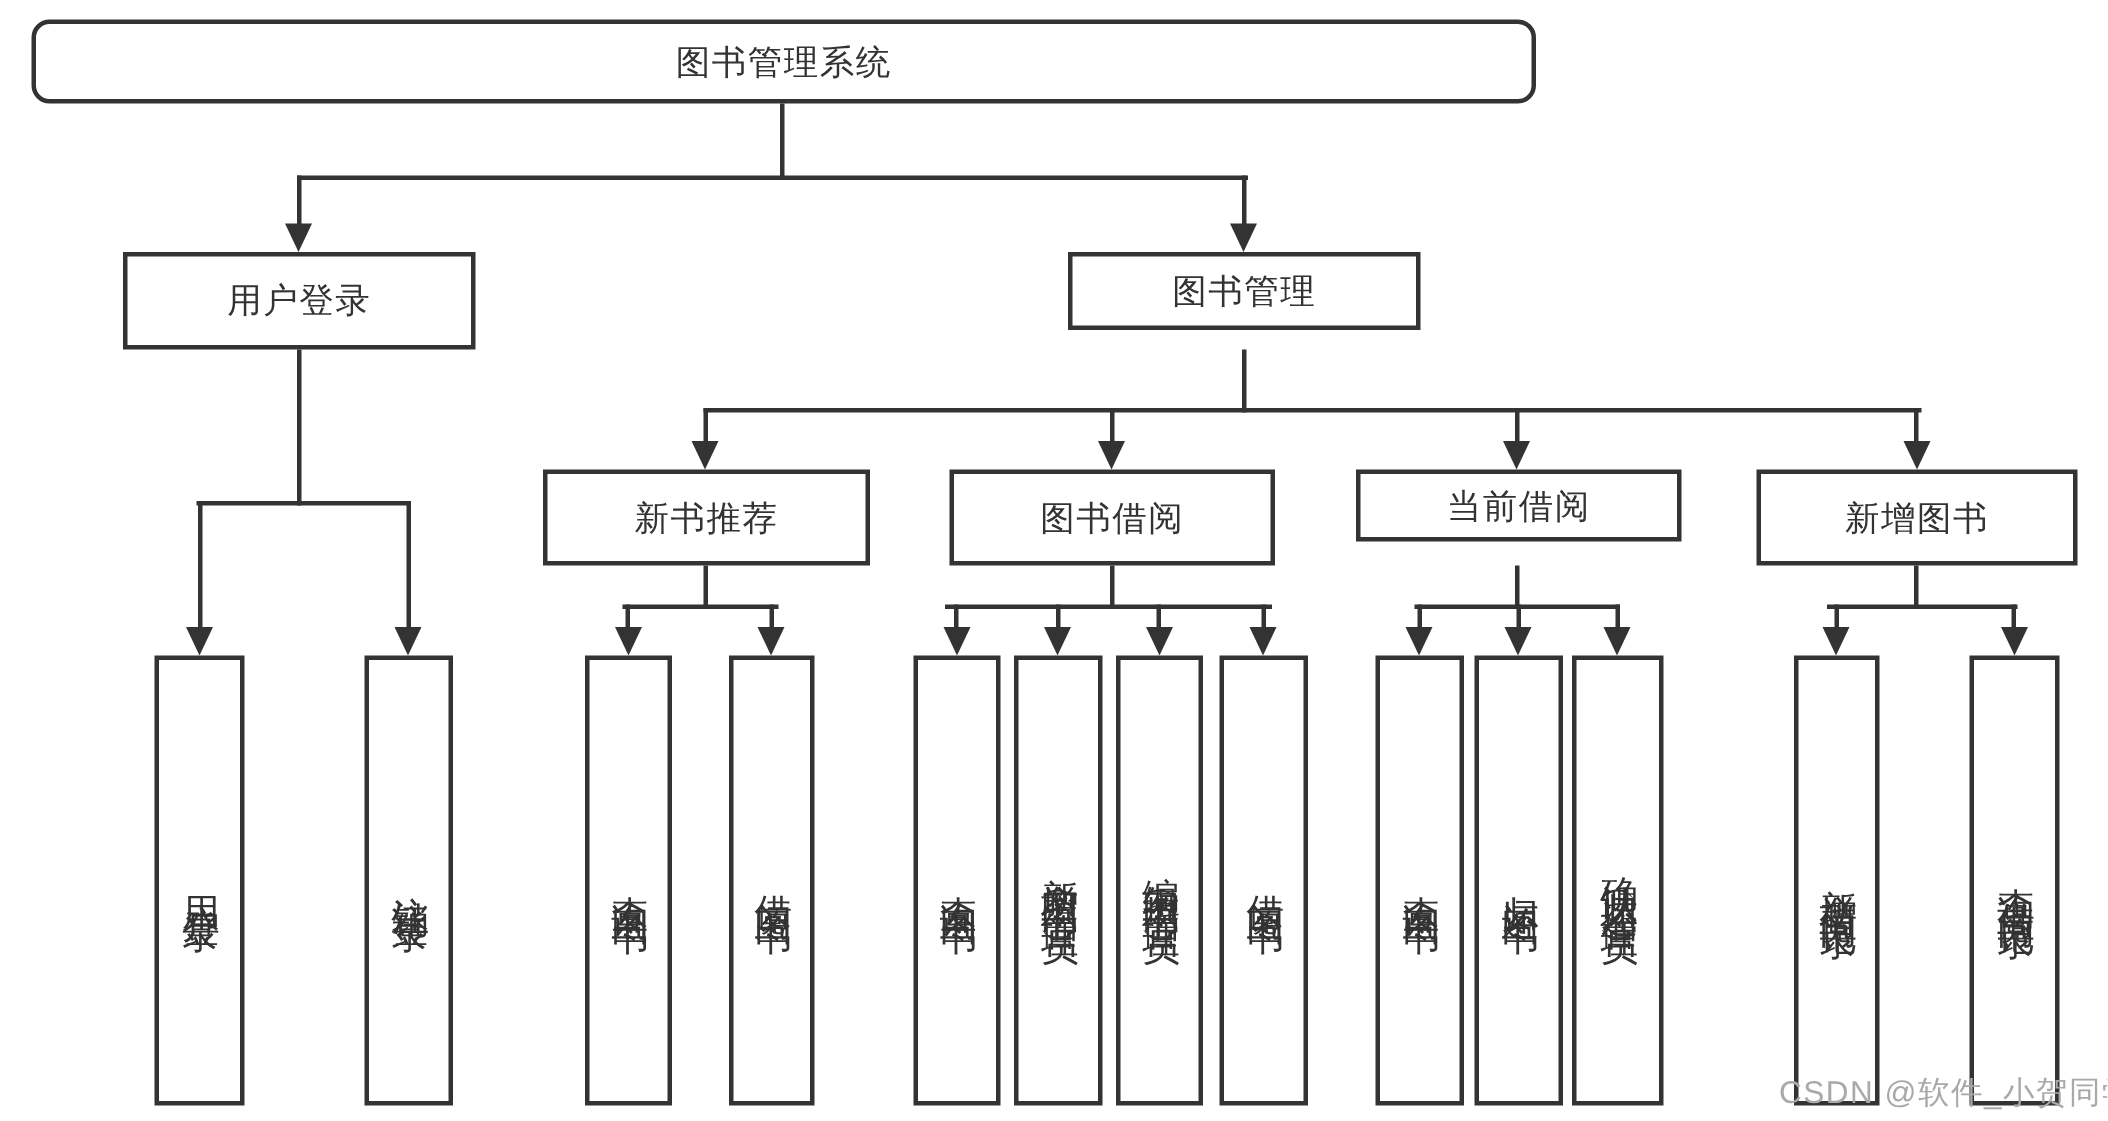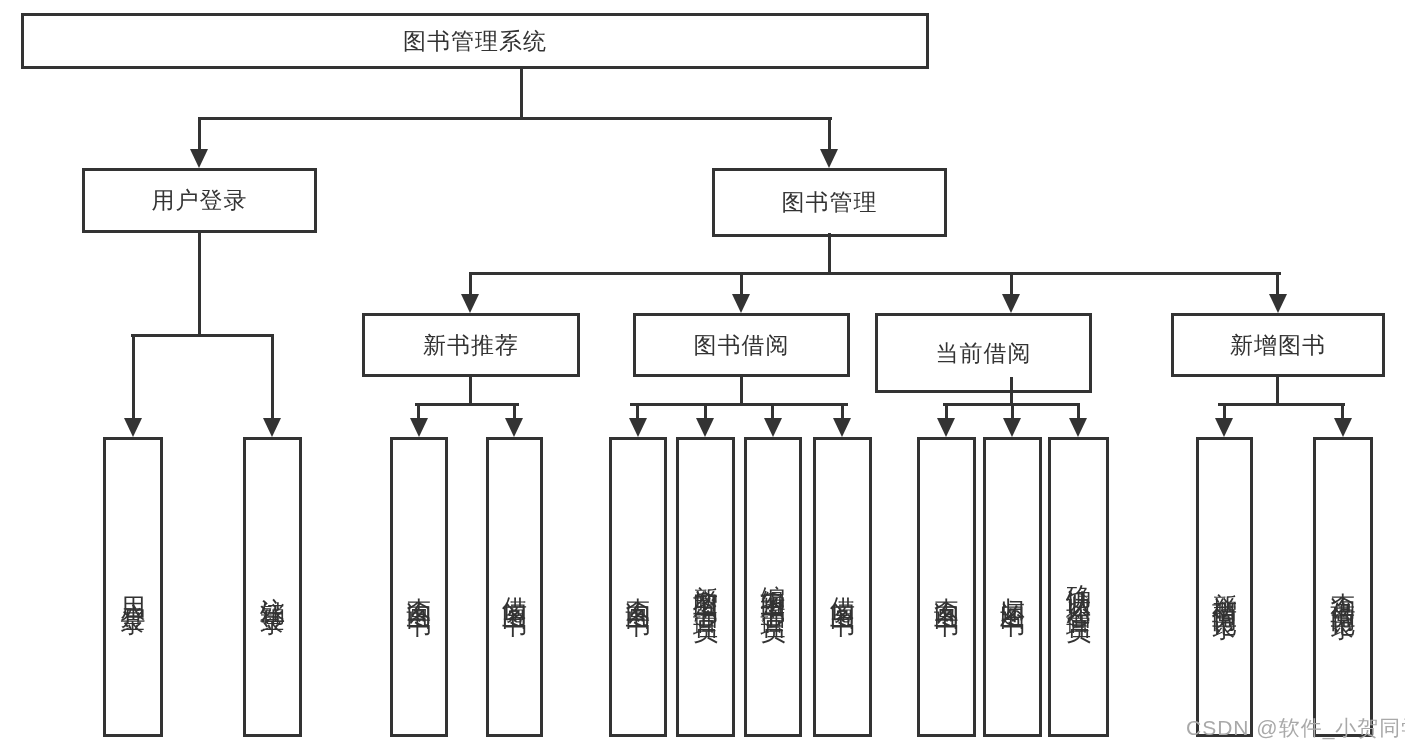--- a/index.html
+++ b/index.html
@@ -49,28 +49,28 @@
     color:var(--watermark);
     white-space:nowrap;
     z-index:5;
   }
 </style>
 </head>
 <body>
 
 <div class="canvas">
 
-  <div class="box h" style="left:21px;top:13px;width:908px;height:56px;">图书管理系统</div>
+  <div class="box h" style="left:21px;top:13px;width:1003px;height:56px;border-radius:12px;">图书管理系统</div>
 
   <div class="box h" style="left:82px;top:168px;width:235px;height:65px;">用户登录</div>
-  <div class="box h" style="left:712px;top:168px;width:235px;height:69px;">图书管理</div>
+  <div class="box h" style="left:712px;top:168px;width:235px;height:52px;">图书管理</div>
 
   <div class="box h" style="left:362px;top:313px;width:218px;height:64px;">新书推荐</div>
   <div class="box h" style="left:633px;top:313px;width:217px;height:64px;">图书借阅</div>
-  <div class="box h" style="left:875px;top:313px;width:217px;height:80px;">当前借阅</div>
+  <div class="box h" style="left:904px;top:313px;width:217px;height:48px;">当前借阅</div>
   <div class="box h" style="left:1171px;top:313px;width:214px;height:64px;">新增图书</div>
 
   <div class="box v" style="left:103px;top:437px;width:60px;height:300px;">用户登录</div>
   <div class="box v" style="left:243px;top:437px;width:59px;height:300px;">注销登录</div>
 
   <div class="box v" style="left:390px;top:437px;width:58px;height:300px;">查询图书</div>
   <div class="box v" style="left:486px;top:437px;width:57px;height:300px;">借阅图书</div>
 
   <div class="box v" style="left:609px;top:437px;width:58px;height:300px;">查询图书</div>
   <div class="box v" style="left:676px;top:437px;width:59px;height:300px;">新增图书（管理员）</div>

